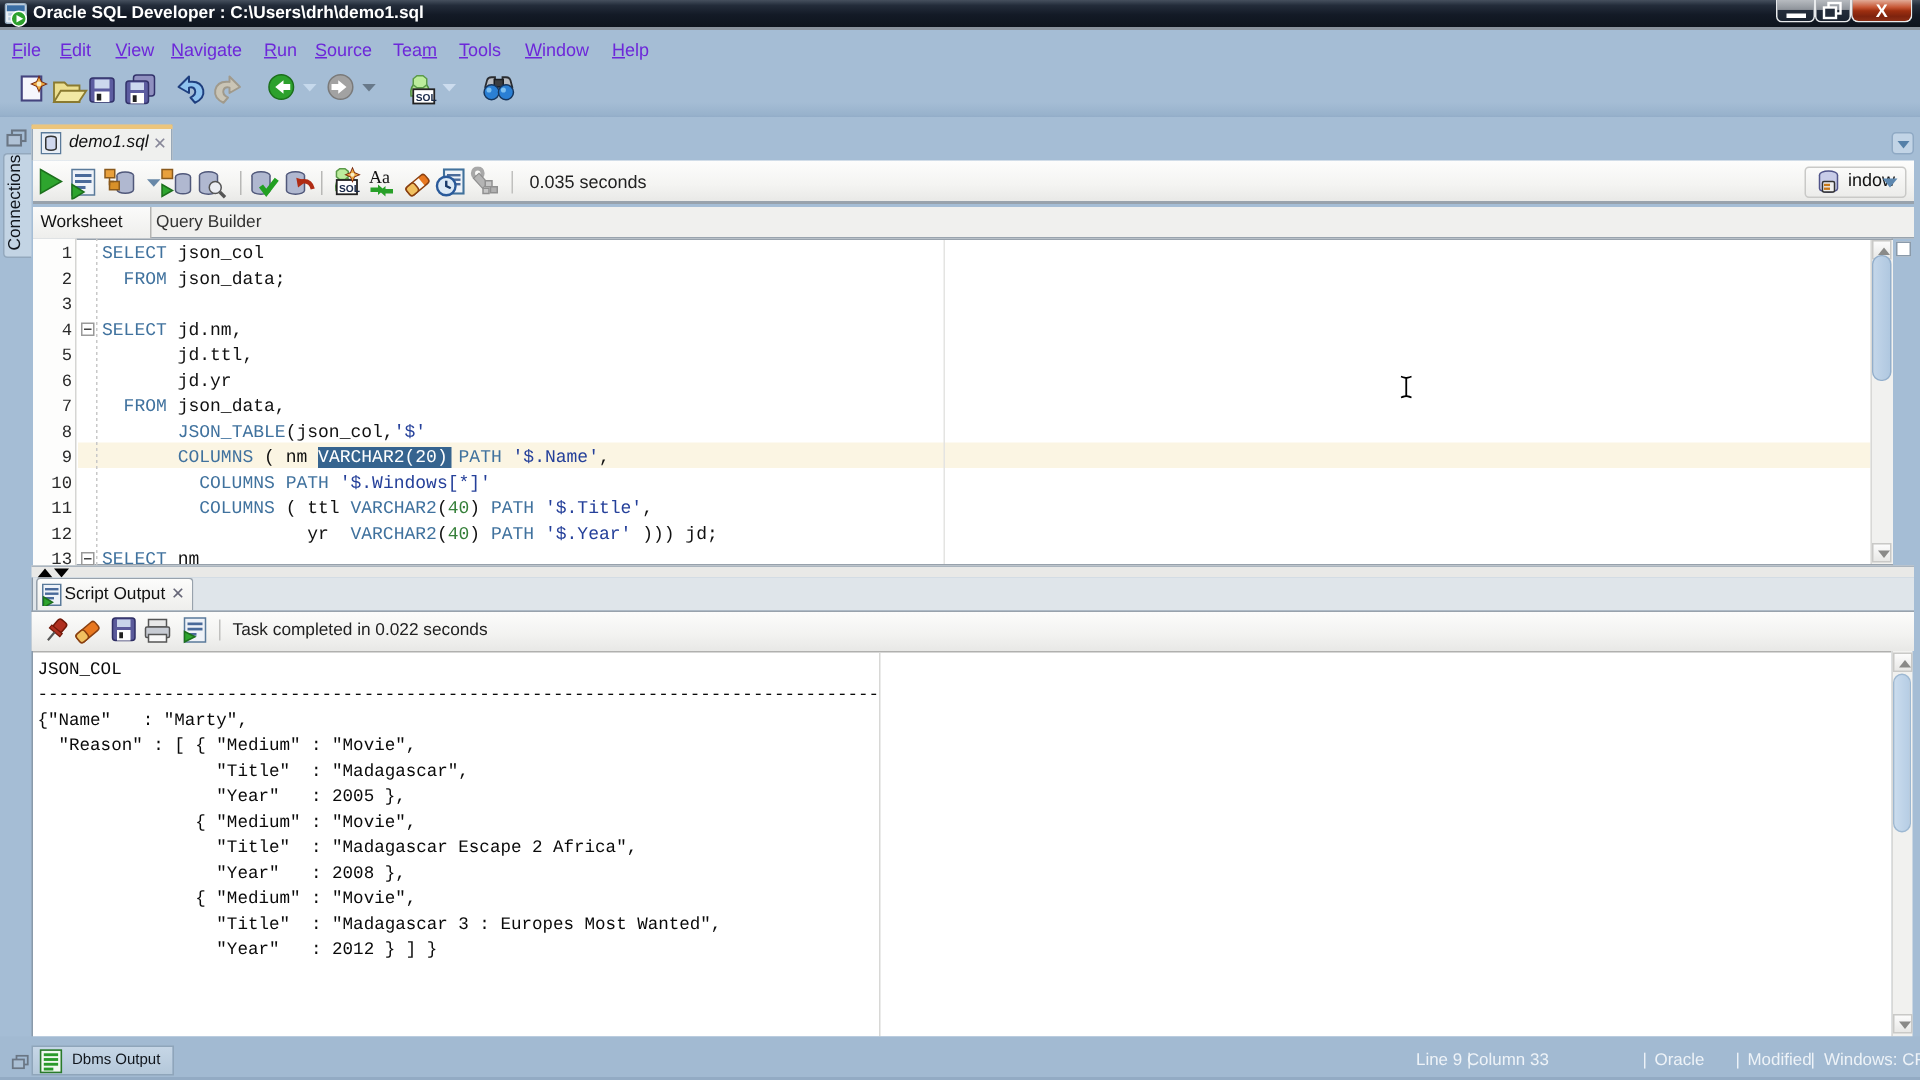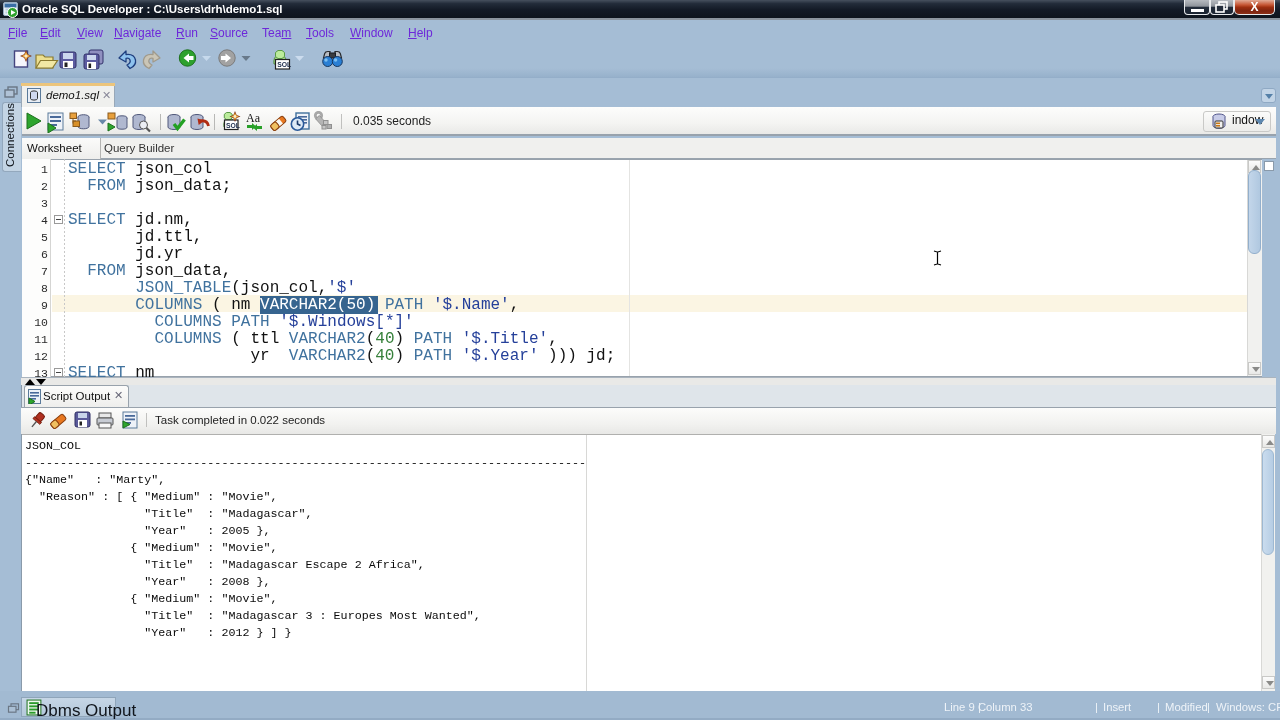--- a/index.html
+++ b/index.html
@@ -51,21 +51,21 @@
 #wstab { left:22px; top:138px; width:79px; height:21px; background:linear-gradient(180deg,#fbfbfa,#eeeeec); border-right:1px solid #b4b4b2; }
 #wstext { left:27px; top:142px; font-size:11.5px; color:#111; }
 #qbtext { left:104px; top:142px; font-size:11.5px; color:#333; }
 
 #editor { left:22px; top:159px; width:1240px; height:218px; background:#ffffff; border:1px solid #98a2ac; border-left:none; }
 #gutter { left:22px; top:159px; width:29px; height:218px; background:#fdfdfc; border-right:1px solid #d5d5d3; }
 #linenums { left:22px; top:161px; width:26px; font-family:"Liberation Mono",monospace; font-size:11.5px; line-height:17px; text-align:right; color:#2a2a2a; white-space:pre; }
 .dashline { position:absolute; left:64px; top:159px; width:1px; height:218px;
   background:repeating-linear-gradient(180deg,#c8c8c8 0 2px,transparent 2px 4px); }
 #curline { left:52px; top:295px; width:1195px; height:17px; background:#fbf5e3; }
-#code { left:68px; top:161px; font-family:"Liberation Mono",monospace; font-size:16px; line-height:17px; white-space:pre; color:#111; }
+#code { left:68px; top:161px; font-family:"Liberation Mono",monospace; font-size:12px; line-height:17px; white-space:pre; color:#111; }
 .kw { color:#40729e; }
 .str { color:#25409a; }
 .num { color:#36803a; }
 .sel { background:#36648f; color:#fff; box-shadow:3px 0 0 #36648f; }
 #marginline { left:629px; top:160px; width:1px; height:216px; background:#e4e4e2; }
 
 .foldbox { position:absolute; left:54px; width:9px; height:9px; border:1px solid #9a9a9a; background:#fff; }
 .foldbox:after { content:""; position:absolute; left:1px; top:3px; width:5px; height:1px; background:#444; }
 
 #edsb { left:1247px; top:160px; width:15px; height:216px; background:#f1f1ef; border-left:1px solid #d8d8d6; }
@@ -88,21 +88,21 @@
 #sotb { left:21px; top:407px; width:1255px; height:27px; background:linear-gradient(180deg,#fcfcfb 0%,#f2f2f0 60%,#e8e8e6 100%); border-top:1px solid #98a2ac; }
 #sotext { left:155px; top:414px; font-size:11.5px; color:#222; }
 #socontent { left:22px; top:434px; width:1239px; height:257px; background:#fff; border-top:1px solid #b0b0ae; }
 #sopre { left:25px; top:438px; font-family:"Liberation Mono",monospace; font-size:11.7px; line-height:17px; white-space:pre; color:#0a0a0a; }
 #soline { left:586px; top:435px; width:1px; height:256px; background:#d8d8d6; }
 #sosb { left:1261px; top:434px; width:14px; height:257px; background:#f1f1ef; border-left:1px solid #d8d8d6; }
 #sothumb { left:1262px; top:449px; width:12px; height:106px; background:linear-gradient(90deg,#cadcee,#b6cde4); border:1px solid #9db8d2; border-radius:6px; }
 
 #statusbar { left:0; top:691px; width:1280px; height:29px; background:#a2bad2; }
 #dbmsbtn { left:21px; top:697px; width:95px; height:20px; background:linear-gradient(180deg,#c6d6e6,#b4c8da); border:1px solid #8fa5ba; }
-#dbmstext { left:36px; top:701px; font-size:17px; color:#10151c; }
+#dbmstext { left:48px; top:701px; font-size:10px; color:#10151c; }
 </style>
 </head>
 <body>
 <div class="abs" id="titlebar"></div>
 <div class="abs" id="titleline"></div>
 <svg class="abs" style="left:3px;top:2px" width="16" height="16" viewBox="0 0 16 16">
  <rect x="0.5" y="0.5" width="14" height="13" rx="1.5" fill="#e8eef5" stroke="#9ab0c4"></rect>
  <rect x="1.5" y="1.5" width="12" height="4" fill="#3a6ea5"></rect>
  <rect x="2.5" y="6.5" width="10" height="2" fill="#b8cde0"></rect>
  <rect x="2.5" y="9.5" width="10" height="2" fill="#b8cde0"></rect>
@@ -316,21 +316,21 @@
 12
 13</pre>
 <pre class="abs" id="code"><span class="kw">SELECT</span> json_col
   <span class="kw">FROM</span> json_data;
 
 <span class="kw">SELECT</span> jd.nm,
        jd.ttl,
        jd.yr
   <span class="kw">FROM</span> json_data,
        <span class="kw">JSON_TABLE</span>(json_col,<span class="str">'$'</span>
-       <span class="kw">COLUMNS</span> ( nm <span class="sel">VARCHAR2(50)</span> <span class="kw">PATH</span> <span class="str">'$.Name'</span>,
+       <span class="kw">COLUMNS</span> ( nm <span class="sel">VARCHAR2(20)</span> <span class="kw">PATH</span> <span class="str">'$.Name'</span>,
          <span class="kw">COLUMNS</span> <span class="kw">PATH</span> <span class="str">'$.Windows[*]'</span>
          <span class="kw">COLUMNS</span> ( ttl <span class="kw">VARCHAR2</span>(<span class="num">40</span>) <span class="kw">PATH</span> <span class="str">'$.Title'</span>,
                    yr  <span class="kw">VARCHAR2</span>(<span class="num">40</span>) <span class="kw">PATH</span> <span class="str">'$.Year'</span> ))) jd;
 <span class="kw">SELECT</span> nm</pre>
 <div class="abs foldbox" style="top:215px"></div>
 <div class="abs foldbox" style="top:368px"></div>
 <div class="abs" id="edsb"></div>
 <div class="abs sbbtn" style="top:160px">
     <div class="sbtri-up"></div>
   </div>
@@ -425,17 +425,17 @@
   <rect x="1" y="1" width="13" height="14" fill="#f0f8f0" stroke="#2a7a2a"></rect>
   <rect x="3" y="3" width="9" height="1.8" fill="#2a9a2a"></rect>
   <rect x="3" y="6" width="9" height="1.8" fill="#2a9a2a"></rect>
   <rect x="3" y="9" width="9" height="1.8" fill="#2a9a2a"></rect>
   <rect x="3" y="12" width="6" height="1.8" fill="#2a9a2a"></rect>
 </svg>
 <div class="abs" id="dbmstext">Dbms Output</div>
 <div class="abs" style="left:978px;top:701px;font-size:11.3px;color:#eef3f8">|</div>
 <div class="abs" style="left:944px;top:701px;font-size:11.3px;color:#eef3f8">Line 9 Column 33</div>
 <div class="abs" style="left:1095px;top:701px;font-size:11.3px;color:#eef3f8">|</div>
-<div class="abs" style="left:1103px;top:701px;font-size:11.3px;color:#eef3f8">Insert</div>
+<div class="abs" style="left:1103px;top:701px;font-size:11.3px;color:#eef3f8">Oracle</div>
 <div class="abs" style="left:1157px;top:701px;font-size:11.3px;color:#eef3f8">|</div>
 <div class="abs" style="left:1165px;top:701px;font-size:11.3px;color:#eef3f8">Modified</div>
 <div class="abs" style="left:1207px;top:701px;font-size:11.3px;color:#eef3f8">|</div>
 <div class="abs" style="left:1216px;top:701px;font-size:11.3px;color:#eef3f8;white-space:nowrap">Windows: CR</div>
 
 </body></html>

